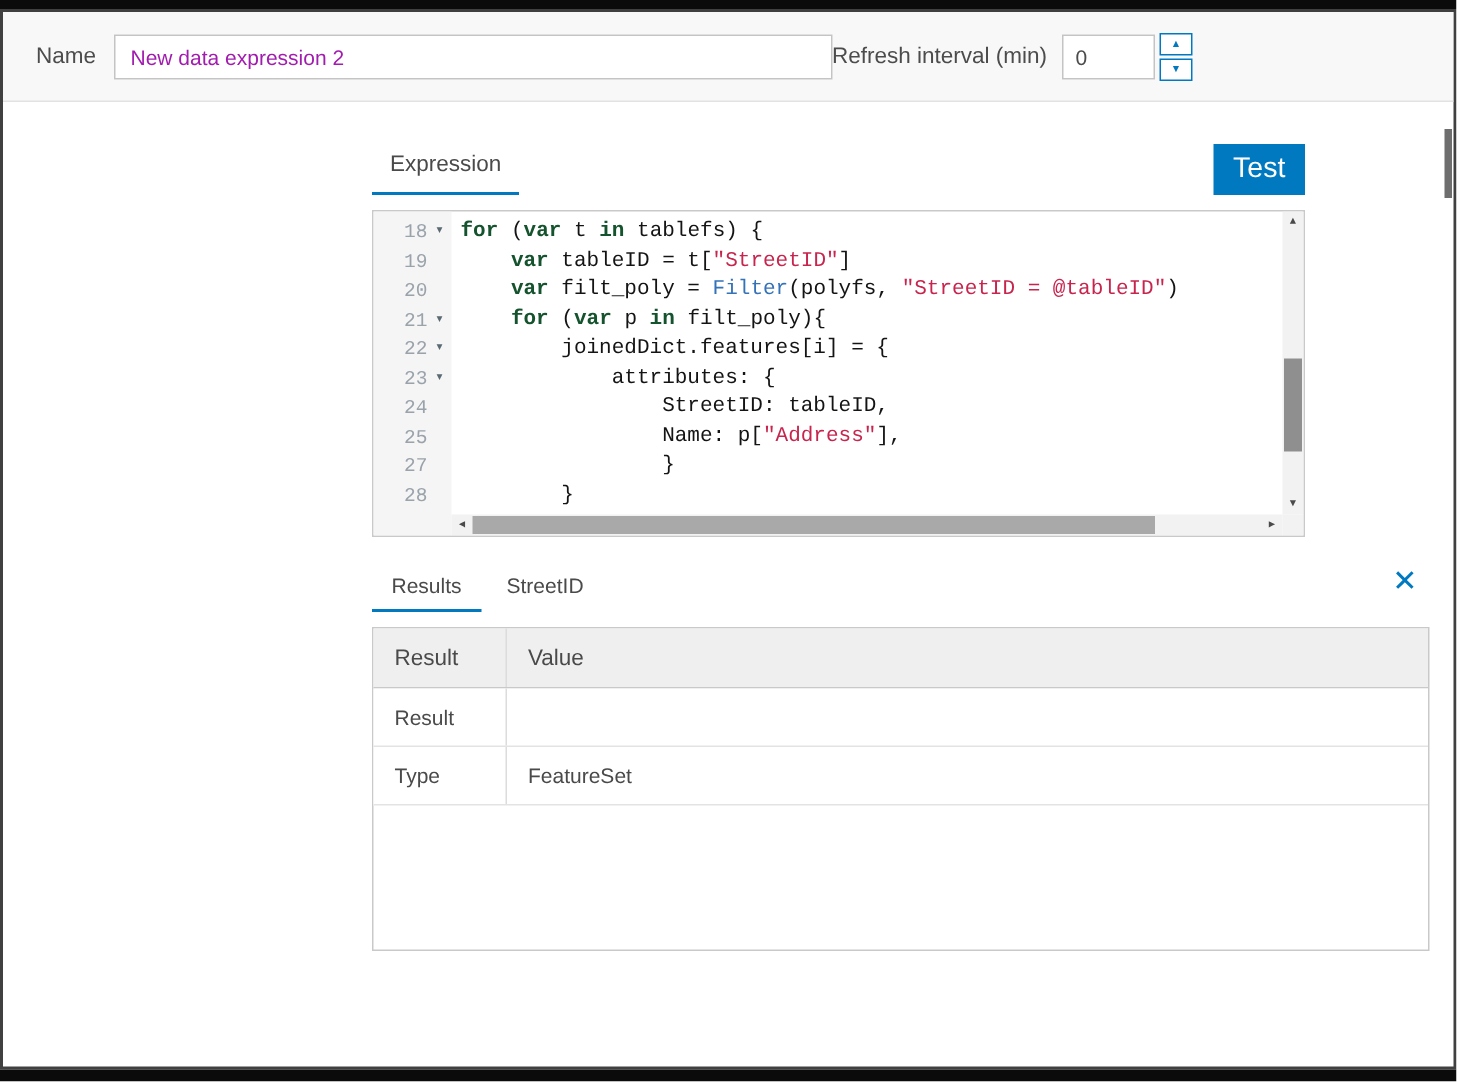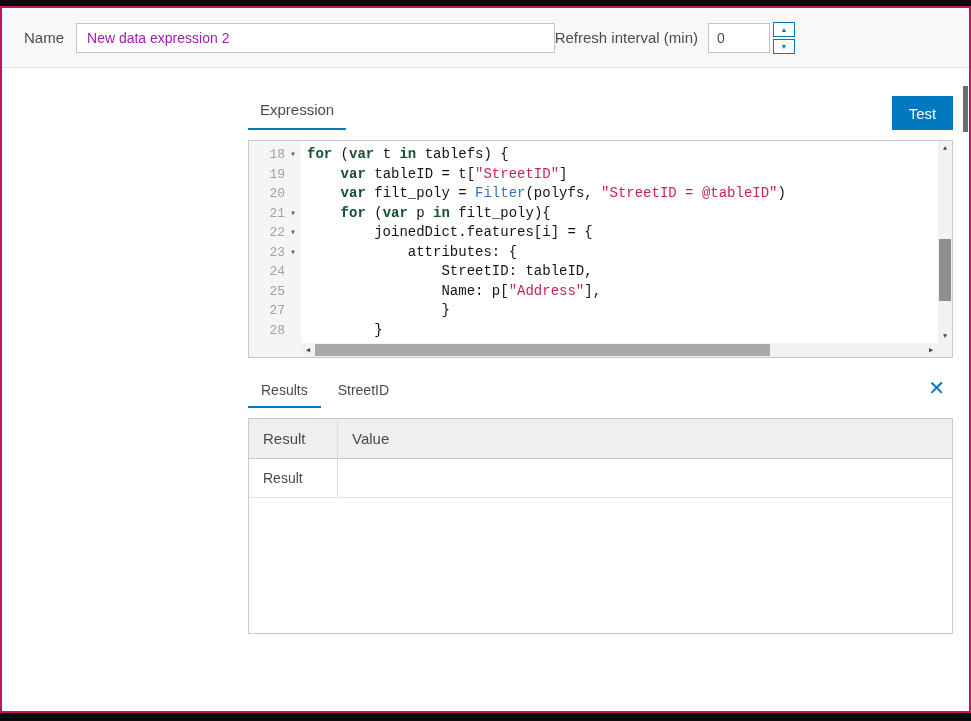--- a/index.html
+++ b/index.html
@@ -4,48 +4,48 @@
 <style>
   * { box-sizing: border-box; margin: 0; padding: 0; }
   html, body { width: 971px; height: 721px; overflow: hidden; }
   body { font-family: "Liberation Sans", sans-serif; background: #fff; position: relative; }
 
   .chrome-strip { position: absolute; left: 0; width: 100%; background: #0b0b0b; z-index: 5; }
   .strip-top { top: 0; height: 6px; }
   .strip-bottom { bottom: 0; height: 8px; }
 
   .app { position: absolute; top: 6px; bottom: 8px; left: 0; right: 0;
-         border: 2px solid #be185d; background: #fff; overflow: hidden; }
+         border: 2px solid #404040; background: #fff; overflow: hidden; }
 
   
   .header-bar { position: absolute; top: 0; left: 0; right: 0; height: 60px;
                 background: #f8f8f8; border-bottom: 1px solid #e2e2e2;
                 display: flex; align-items: center; padding: 0 22px; }
   .hdr-label { font-size: 15px; color: #4c4c4c; white-space: nowrap; }
   .name-input { margin-left: 12px; width: 484px; height: 30px; border: 1px solid #c4c4c4;
                 background: #fff; padding: 0 10px; font-size: 14px; color: #a21caf;
                 font-family: inherit; outline: none; }
   .refresh-label { margin-left: auto; margin-right: 10px; }
   .refresh-input { width: 62px; height: 30px; border: 1px solid #c4c4c4; background: #fff;
                    padding: 0 8px; font-size: 14px; color: #4c4c4c; font-family: inherit; outline: none; }
   .spinner { display: flex; flex-direction: column; gap: 2px; margin-left: 3px; }
   .spin-btn { width: 22px; height: 15px; border: 1px solid #0079c1; background: #fff;
               display: flex; align-items: center; justify-content: center; cursor: pointer; padding: 0; }
   .spin-glyph { color: #0079c1; font-size: 7px; line-height: 1; }
   .right-spacer { width: 152px; flex: none; }
 
   
-  .main { position: absolute; left: 246px; top: 80px; width: 705px; }
+  .main { position: absolute; left: 246px; top: 80px; width: 622px; }
   .tab-row { display: flex; align-items: flex-end; }
   .main .tab-row { height: 42px; }
   .tab { font-size: 15px; color: #4a4a4a; padding: 0 12px 10px; border-bottom: 2px solid transparent;
          cursor: pointer; white-space: nowrap; }
   .tab.active { border-bottom-color: #0079c1; }
   .test-btn { margin-left: auto; width: 61px; height: 34px; background: #0079c1; color: #fff;
-              border: none; font-size: 15px; font-family: inherit; cursor: pointer; }
+              border: none; font-size: 19px; font-family: inherit; cursor: pointer; }
 
   .editor { position: relative; margin-top: 10px; height: 218px; border: 1px solid #c9c9c9;
             background: #fff; overflow: hidden; font-family: "Liberation Mono", monospace; }
   .gutter-bg { position: absolute; left: 0; top: 0; bottom: 0; width: 52px; background: #f5f5f5; }
   .code-lines { position: absolute; left: 0; top: 4px; right: 14px; }
   .line { display: flex; height: 19.5px; line-height: 19.5px; }
   .ln { width: 36px; text-align: right; font-size: 13px; color: #9aa3ab; flex: none; font-family: Liberation Mono, monospace; }
   .fold { width: 16px; text-align: center; font-size: 10px; color: #5a6a72; flex: none; cursor: pointer; }
   .code { white-space: pre; font-size: 14px; color: #141414; padding-left: 6px; }
   .seg-k { font-weight: bold; color: #14532d; }
@@ -191,20 +191,24 @@
     <div class="table-panel">
       <div class="thead">
         <div class="th c1">Result</div>
         <div class="th c2">Value</div>
       </div>
       <div class="tbody">
           <div class="trow">
             <div class="td c1">Result</div>
             <div class="td c2"></div>
           </div>
+          <div class="trow">
+            <div class="td c1">Type</div>
+            <div class="td c2">FeatureSet</div>
+          </div>
         </div>
     </div>
   </div>
 
   <div class="page-scroll-thumb"></div>
 </div>
 
 <div class="chrome-strip strip-bottom"></div>
 
 </body></html>

